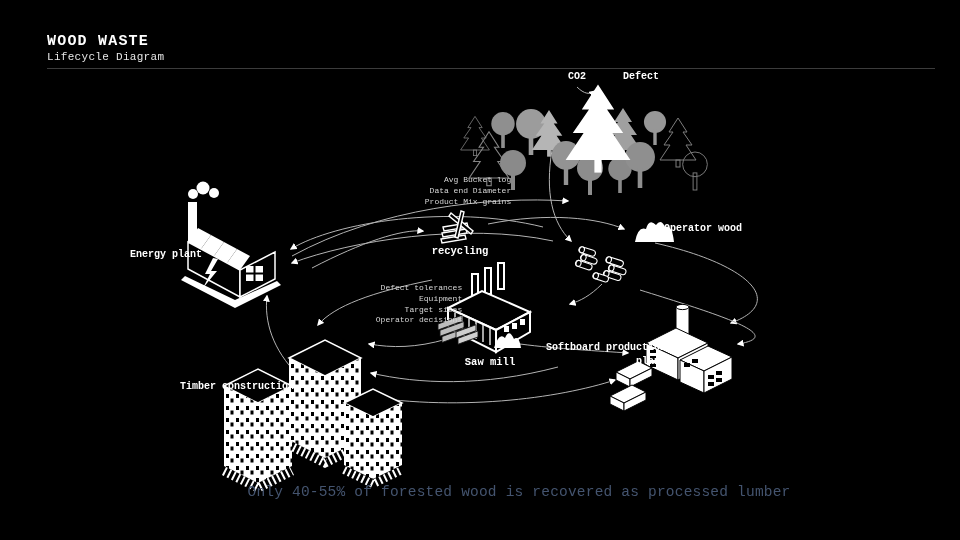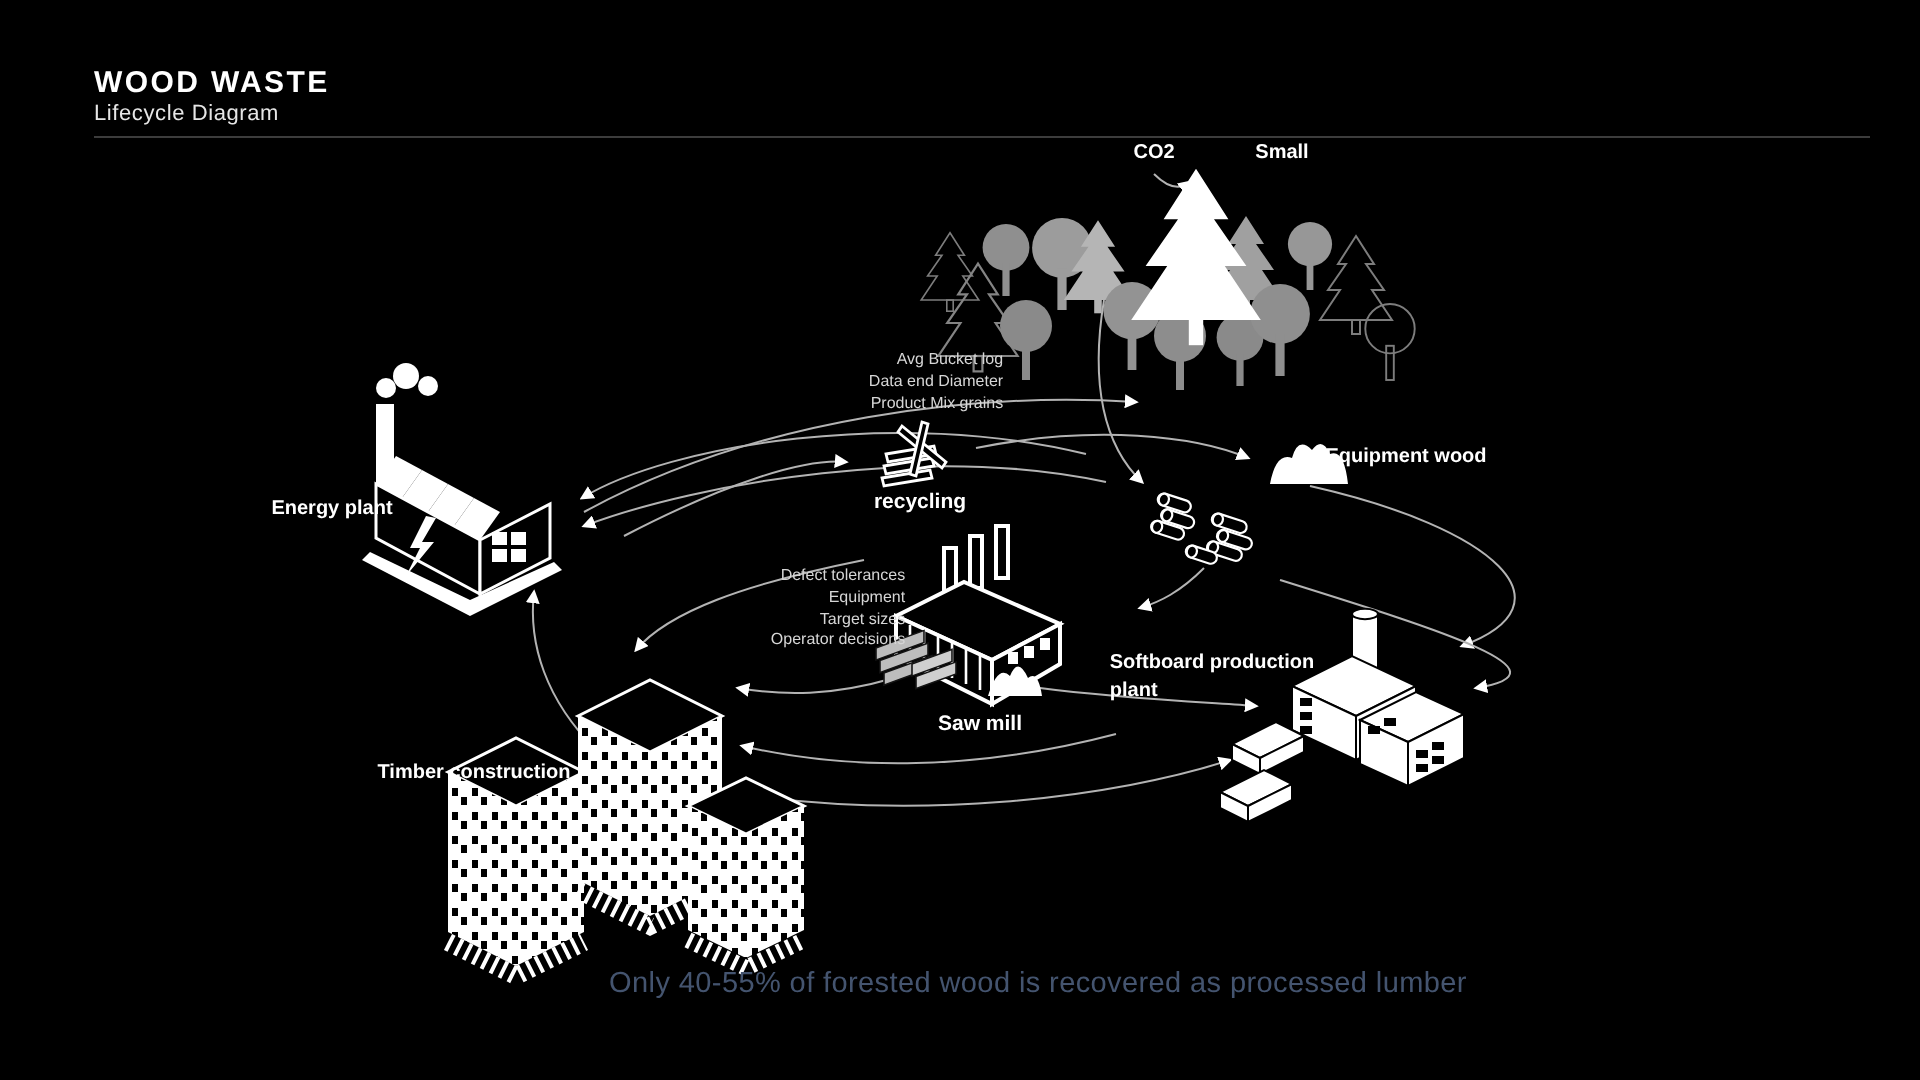--- a/index.html
+++ b/index.html
@@ -1,17 +1,17 @@
 <!DOCTYPE html>
 <html><head>
 <meta charset="utf-8">
 <style>
   html,body{margin:0;padding:0;background:#000;}
   .stage{position:relative;width:960px;height:540px;background:#000;overflow:hidden;
-         font-family:Liberation Sans, sans-serif;color:#fff;}
+         font-family:Liberation Mono, monospace;color:#fff;}
   .abs{position:absolute;}
   .ctr{transform:translateX(-50%);text-align:right;}
   .pre{white-space:pre-line;}
   .title{font-size:15px;font-weight:bold;letter-spacing:1.2px;color:#fff;}
   .subtitle{font-size:11px;color:#e6e6e6;letter-spacing:0.3px;}
   .rule{height:1px;background:#3c3c3c;}
   .node{font-size:10px;font-weight:bold;color:#fff;white-space:nowrap;}
   .node2{font-size:10px;font-weight:bold;color:#fff;line-height:1.35;}
   .note{font-size:8px;color:#d6d6d6;line-height:1.35;}
   .headline{font-size:14.5px;color:#44546F;white-space:nowrap;letter-spacing:0.2px;}
@@ -220,34 +220,34 @@
       <g transform="translate(344,388)">
         <polygon points="0,15 29,1 58,15 29,29" fill="#000" stroke="#fff" stroke-width="1.5"></polygon>
         <polygon points="0,15 29,29 29,91 0,77" fill="url(#win)"></polygon>
         <polygon points="29,29 58,15 58,77 29,91" fill="url(#win)"></polygon>
         <path d="M0,82 L29,96 L58,82" stroke="#fff" stroke-width="8" stroke-dasharray="2,3" fill="none"></path>
       </g>
     </g>
   </svg>
 
   <div class="abs ctr node" style="left:577px;top:71px;">CO2</div>
-  <div class="abs ctr node" style="left:641px;top:71px;">Small</div>
+  <div class="abs ctr node" style="left:641px;top:71px;">Defect</div>
 
   <div class="abs ctr note pre" style="left:468px;top:175px;">Avg Bucket log
 Data end Diameter
 Product Mix grains</div>
 
   <div class="abs ctr node" style="left:166px;top:249px;">Energy plant</div>
   <div class="abs ctr node" style="left:460px;top:245px;font-size:10.5px;">recycling</div>
-  <div class="abs ctr node" style="left:703px;top:223px;">Equipment wood</div>
+  <div class="abs ctr node" style="left:703px;top:223px;">Operator wood</div>
 
   <div class="abs ctr note pre" style="left:419px;top:283px;">Defect tolerances
 Equipment
 Target sizes
 Operator decisions</div>
 
   <div class="abs ctr node" style="left:490px;top:356px;font-size:10.5px;">Saw mill</div>
-  <div class="abs ctr node2 pre" style="left:606px;top:325px;transform:translateX(-50%);text-align:left;">Softboard production
+  <div class="abs ctr node2 pre" style="left:606px;top:341px;transform:translateX(-50%);text-align:right;">Softboard production
 plant</div>
   <div class="abs ctr node" style="left:237px;top:349px;margin-top:32px;">Timber construction</div>
 
   <div class="abs ctr headline" style="left:519px;top:484px;">Only 40-55% of forested wood is recovered as processed lumber</div>
 </div>
 
 </body></html>

